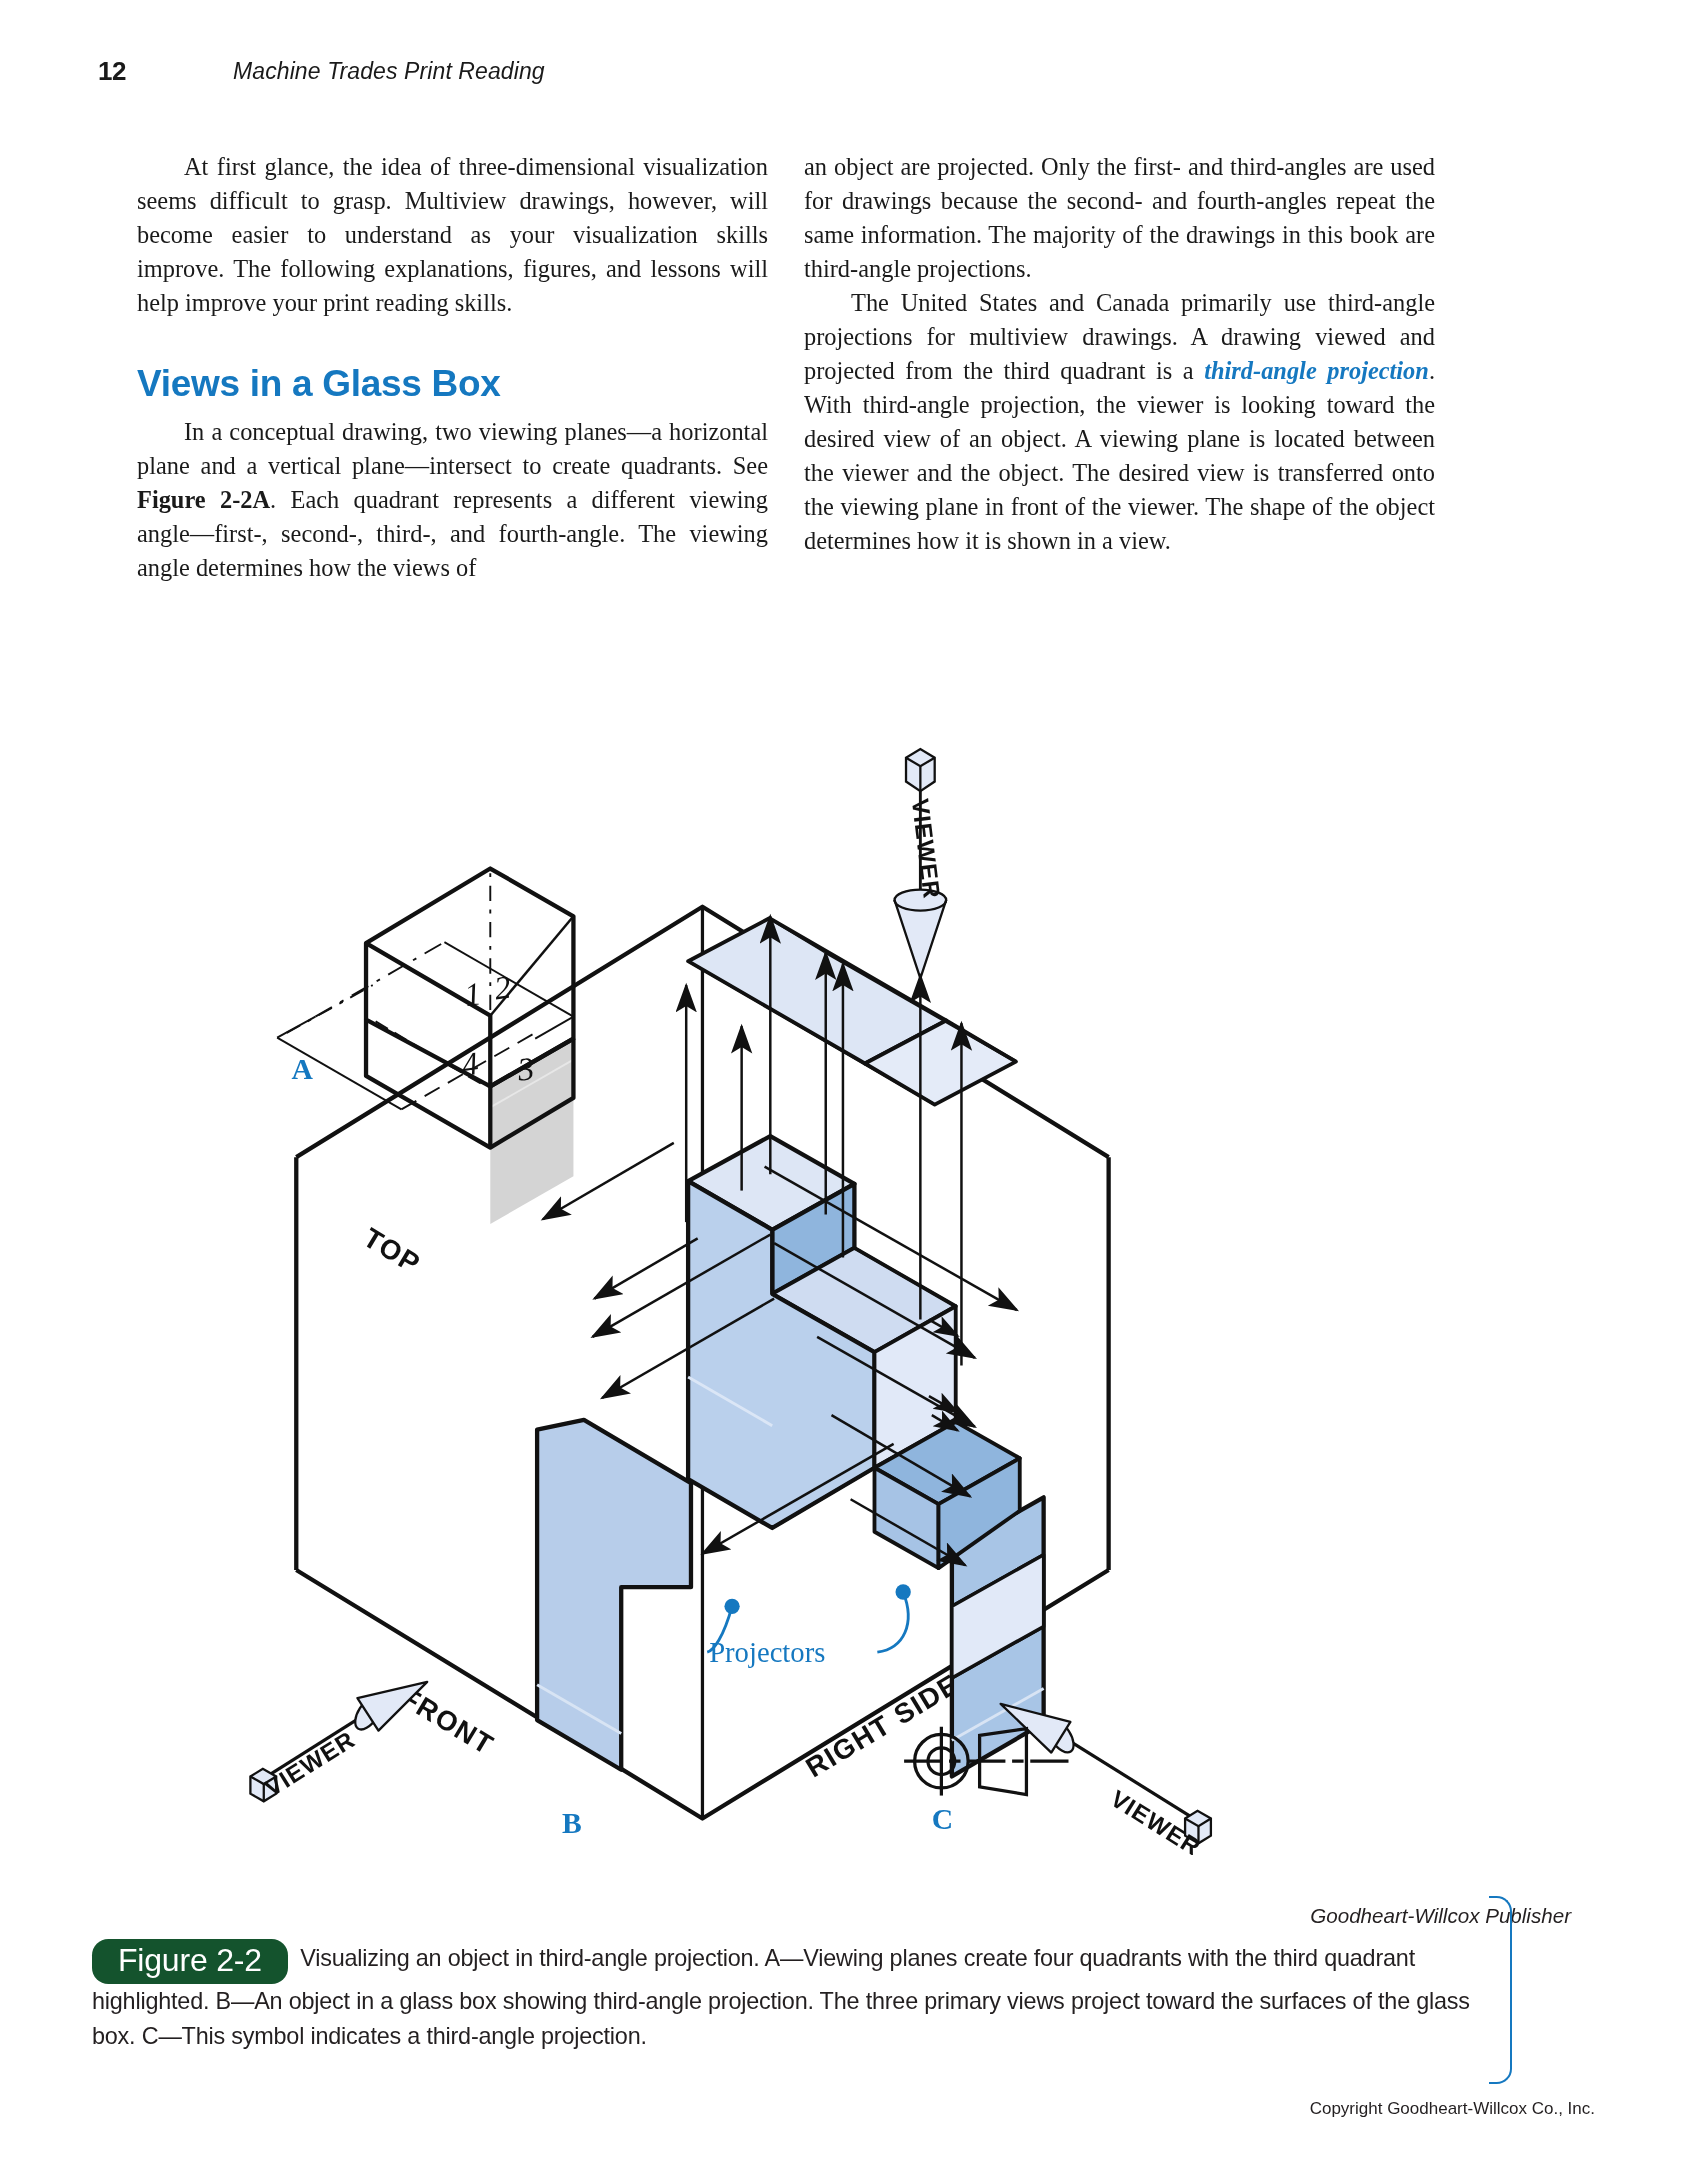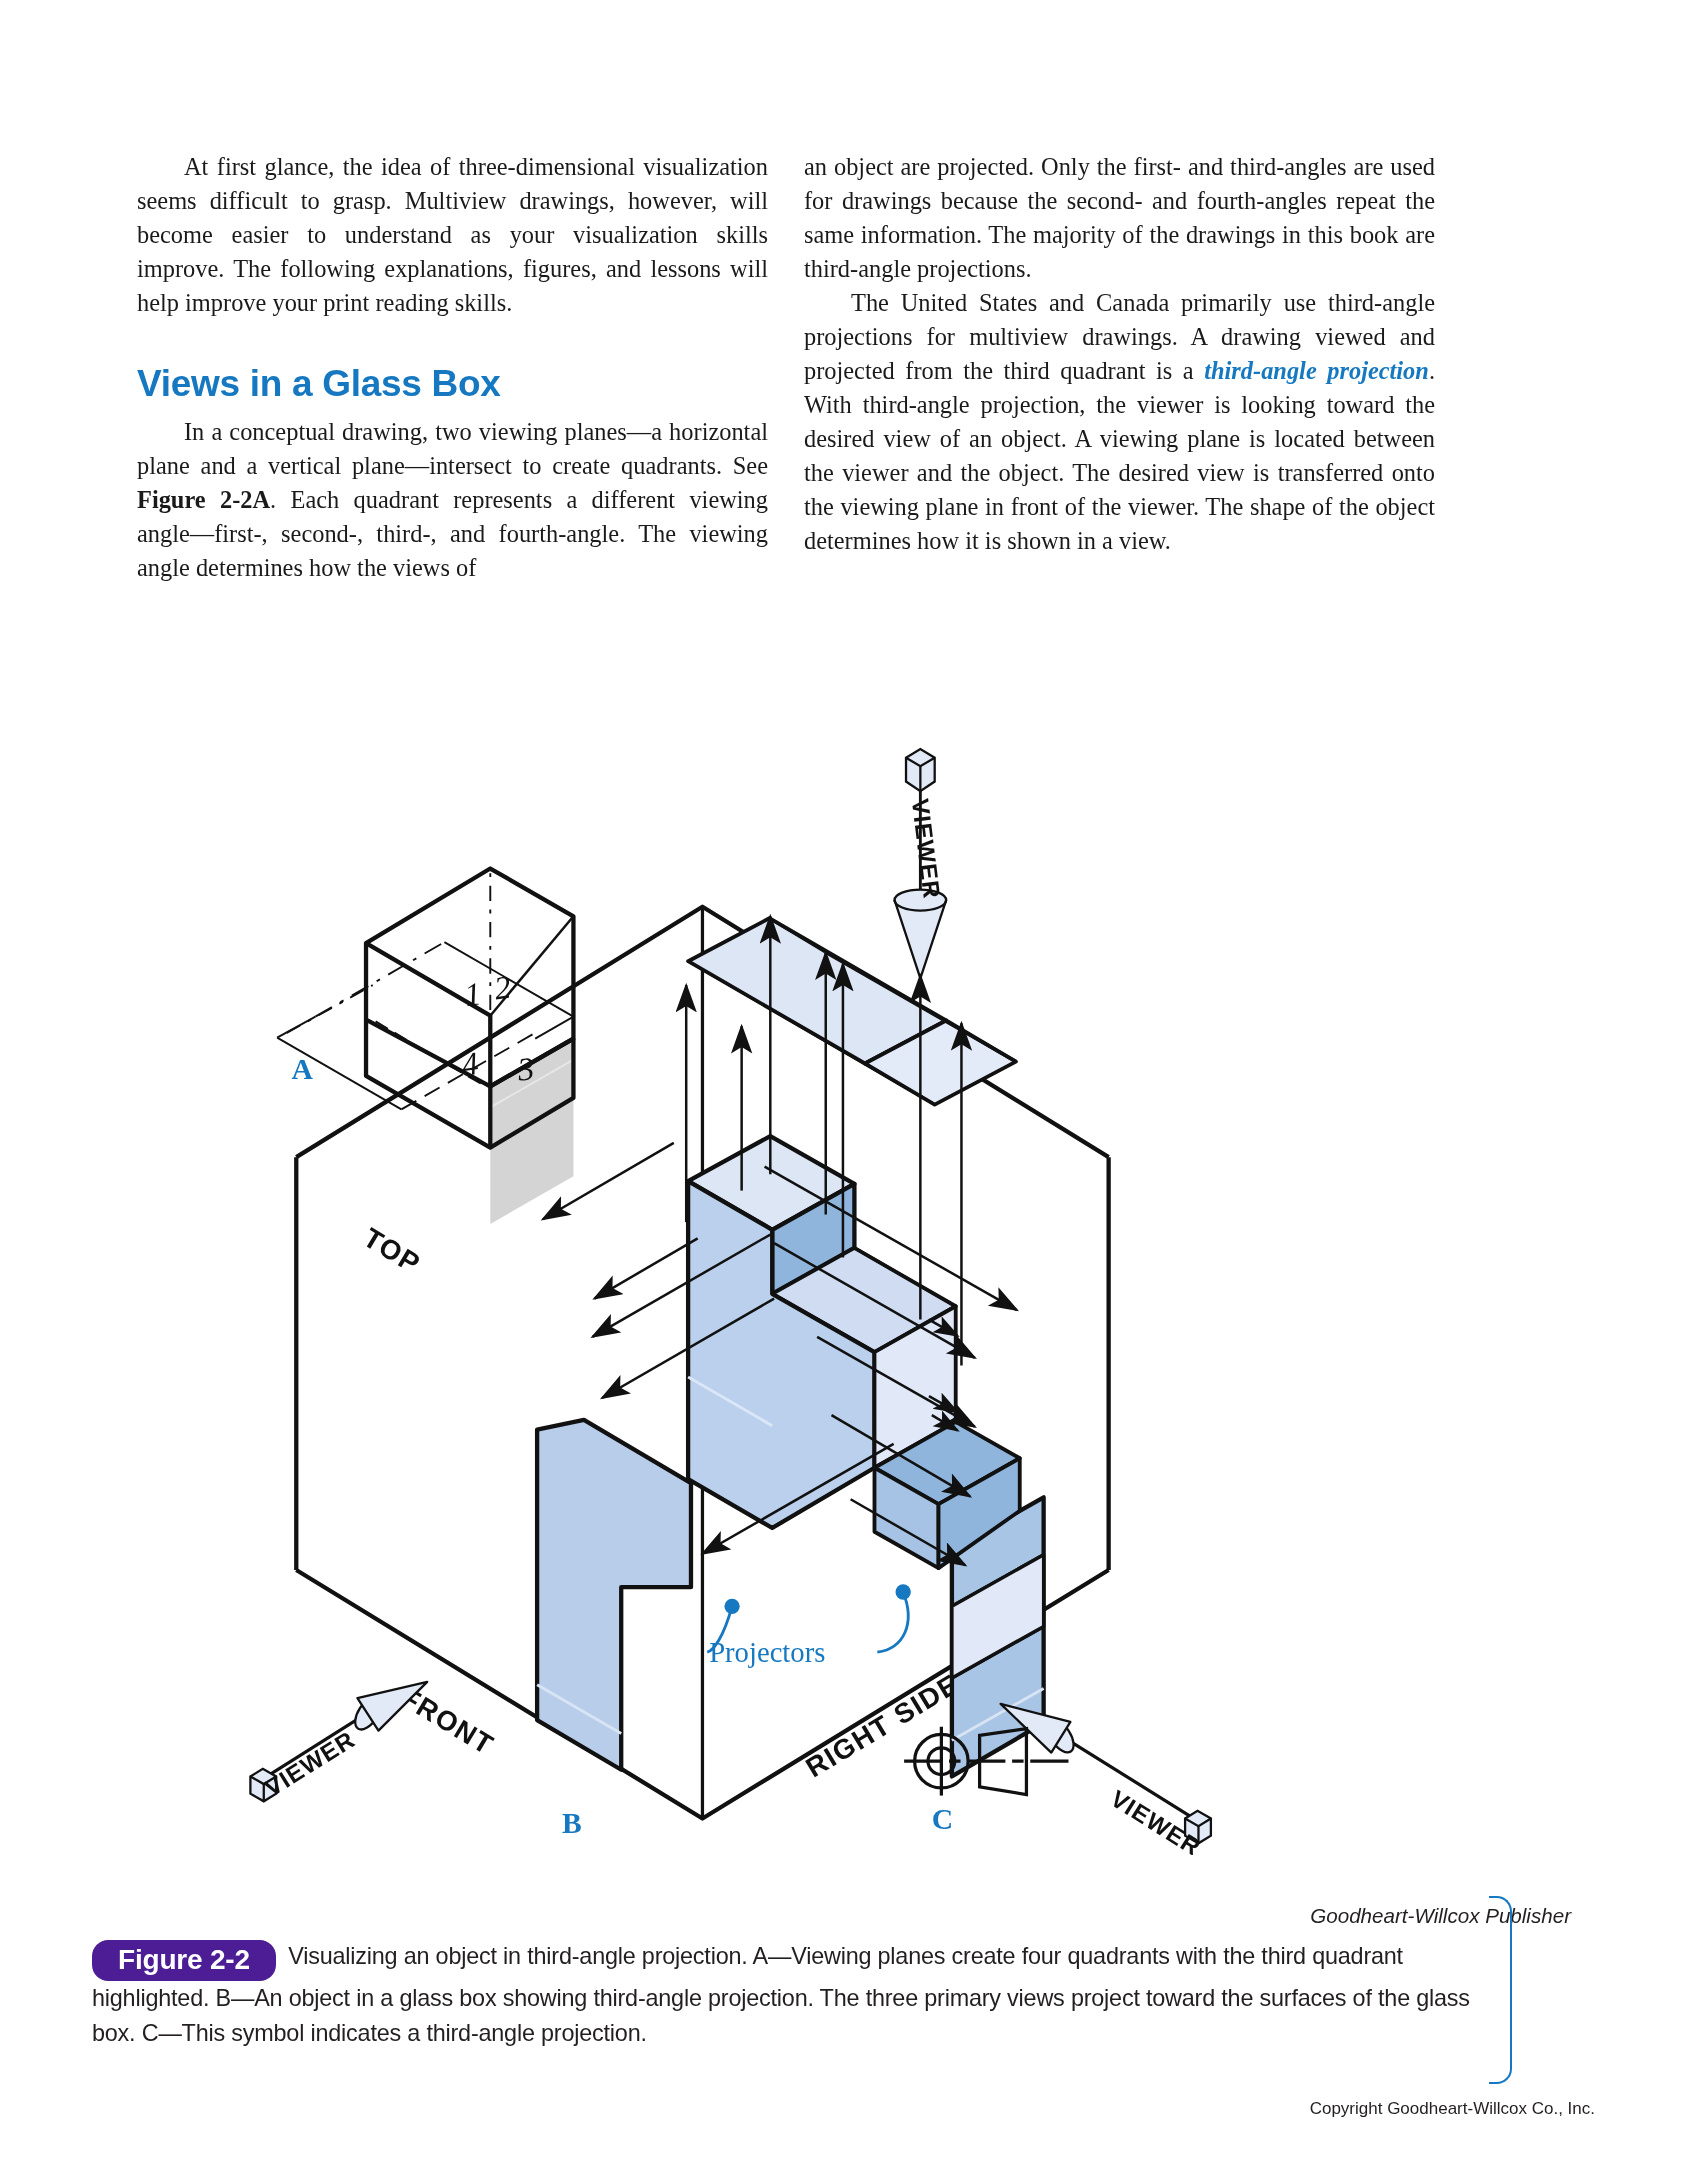--- a/index.html
+++ b/index.html
@@ -46,22 +46,22 @@
   .figure svg{display:block;}
 
   
   .credit{
     position:absolute;right:134px;top:1904px;
     font-family:"Liberation Sans", sans-serif;font-style:italic;font-size:20.6px;
     color:#231f20;white-space:nowrap;margin-left:48px;
   }
   .capwrap{position:absolute;left:92px;top:1939px;width:1405px;}
   .capbadge{
-    display:inline-block;background:#4c1d95;color:#fff;border-radius:16.3px;
-    font-family:"Liberation Sans", sans-serif;font-weight:bold;font-size:28px;
+    display:inline-block;background:#14532d;color:#fff;border-radius:16.3px;
+    font-family:"Liberation Sans", sans-serif;font-weight:normal;font-size:32px;
     padding:3.8px 26px 5.7px 26px;line-height:1.12;vertical-align:-4.8px;
     margin-right:12.4px;letter-spacing:-0.2px;
   }
   .captext{
     font-family:"Liberation Sans", sans-serif;font-size:23.4px;line-height:35px;
     color:#231f20;letter-spacing:-0.2px;
   }
   .capbracket{
     position:absolute;left:1489px;top:1896px;width:21px;height:184px;
     border-right:2.9px solid #1578c0;border-top:2.9px solid #1578c0;
@@ -80,20 +80,24 @@
   .tlv{font-family:"Liberation Sans", sans-serif;font-weight:bold;font-size:25px;fill:#111;letter-spacing:1.2px;}
   .blueser{font-family:"Liberation Serif", serif;font-size:30px;fill:#1578c0;}
   .abc{font-family:"Liberation Serif", serif;font-weight:bold;font-size:31px;fill:#1578c0;}
   .qn{font-family:"Liberation Serif", serif;font-style:italic;font-size:34px;fill:#111;}
 </style>
 </head>
 <body>
 
 <div class="page">
 
+  <div class="runhead">
+    <div class="folio">12</div>
+    <div class="booktitle">Machine Trades Print Reading</div>
+  </div>
 
   <div class="cols">
 
     <div class="col left">
       <p class="indent">At first glance, the idea of three-dimensional visualization seems difficult to grasp. Multiview drawings, however, will become easier to understand as your visualization skills improve. The following explanations, figures, and lessons will help improve your print reading skills.</p>
       <h2 class="sect-head">Views in a Glass Box</h2>
       <p class="indent"><span>In a conceptual drawing, two viewing planes—a horizontal plane and a vertical plane—intersect to create quadrants. See </span><b class="fig">Figure 2-2A</b><span>. Each quadrant represents a different viewing angle—first-, second-, third-, and fourth-angle. The viewing angle determines how the views of</span></p>
     </div>
 
     <div class="col right">

